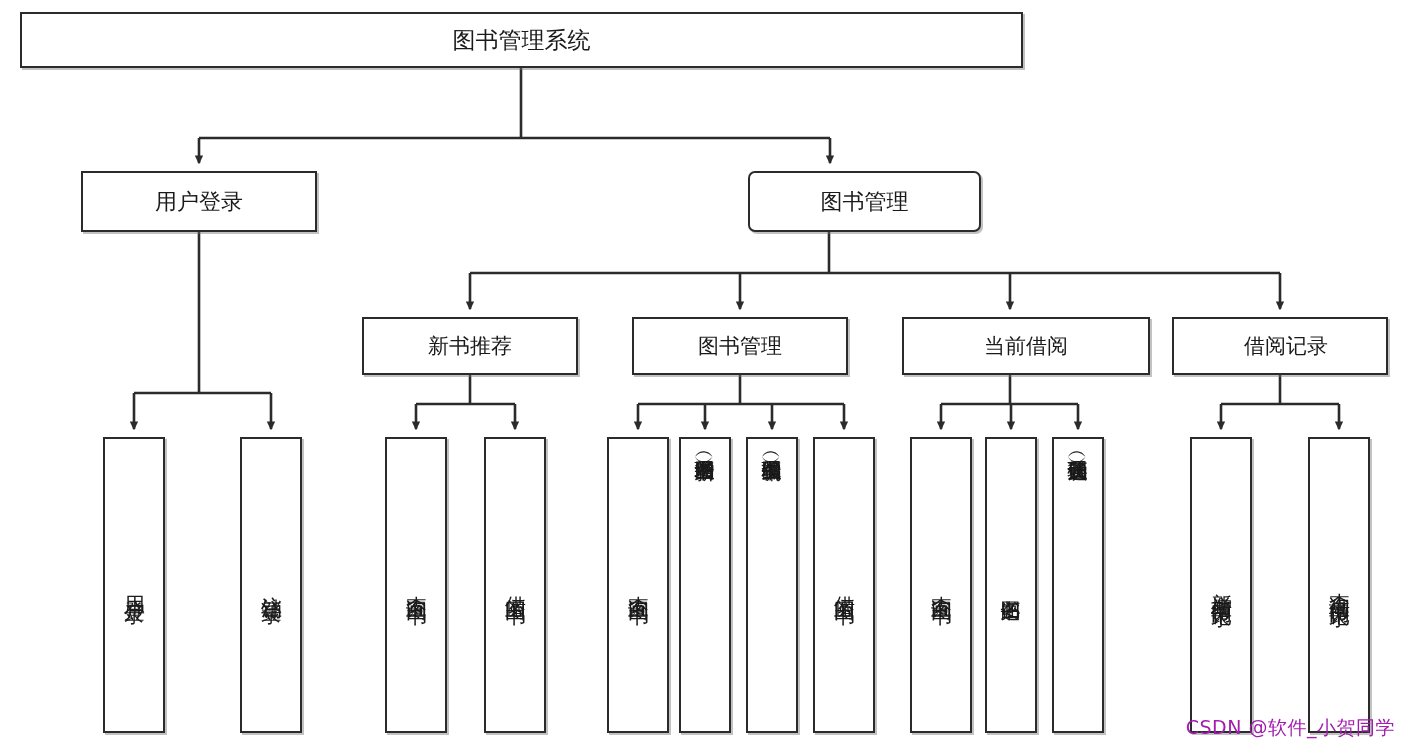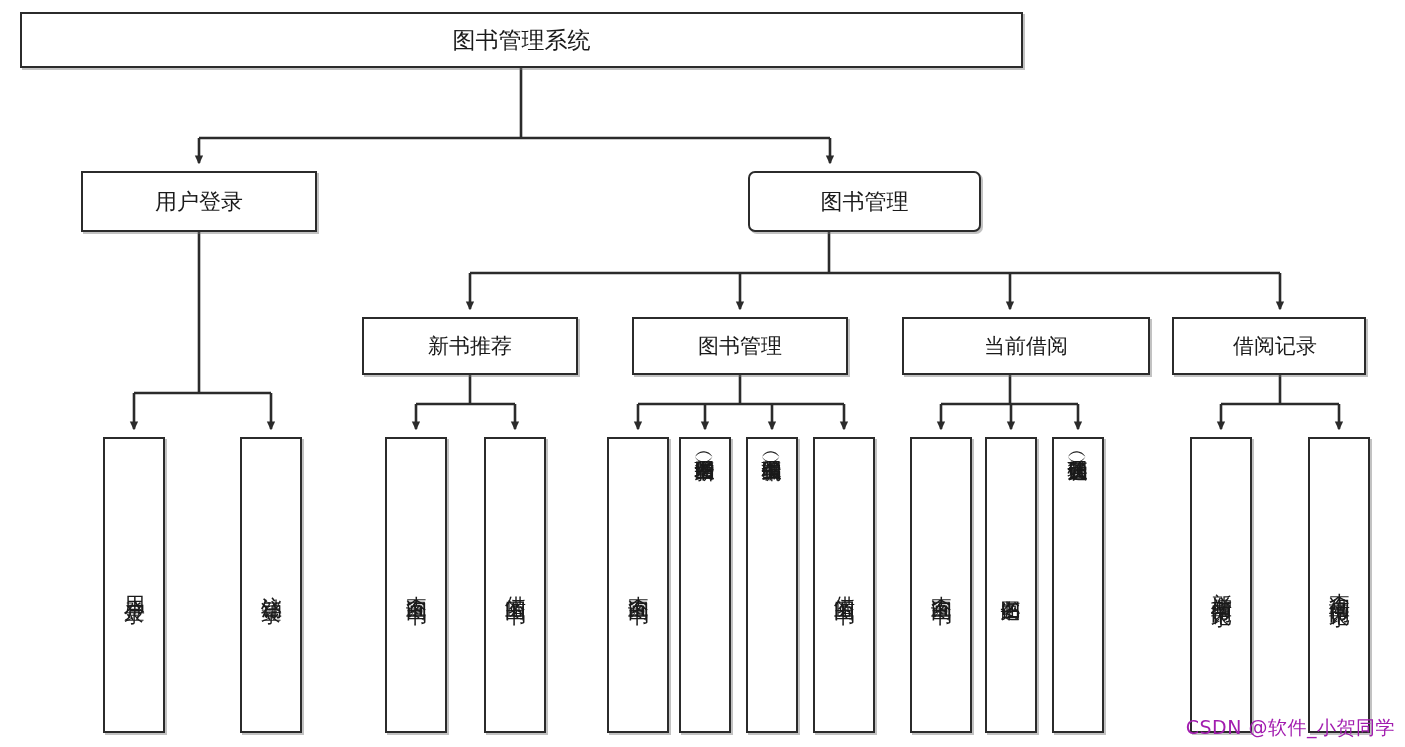--- a/index.html
+++ b/index.html
@@ -159,21 +159,21 @@
 
   <div class="node lvl3" id="n-new_book_rec" style="left: 362px; top: 317px; width: 216px; height: 58px;">
     <span class="node-label">新书推荐</span>
   </div>
   <div class="node lvl3" id="n-book_borrow" style="left: 632px; top: 317px; width: 216px; height: 58px;">
     <span class="node-label">图书管理</span>
   </div>
   <div class="node lvl3" id="n-current_borrow" style="left: 902px; top: 317px; width: 248px; height: 58px;">
     <span class="node-label">当前借阅</span>
   </div>
-  <div class="node lvl3" id="n-borrow_record" style="left: 1172px; top: 317px; width: 194px; height: 58px; padding-left: 12px;">
+  <div class="node lvl3" id="n-borrow_record" style="left: 1172px; top: 317px; width: 216px; height: 58px; padding-left: 12px;">
     <span class="node-label">借阅记录</span>
   </div>
 
   <div class="node leaf" id="n-leaf_user_login" style="left: 103px; top: 437px; width: 62px; height: 296px;">
     <span class="node-label">用户登录</span>
   </div>
   <div class="node leaf" id="n-leaf_user_logout" style="left: 240px; top: 437px; width: 62px; height: 296px;">
     <span class="node-label">注销登录</span>
   </div>
 

